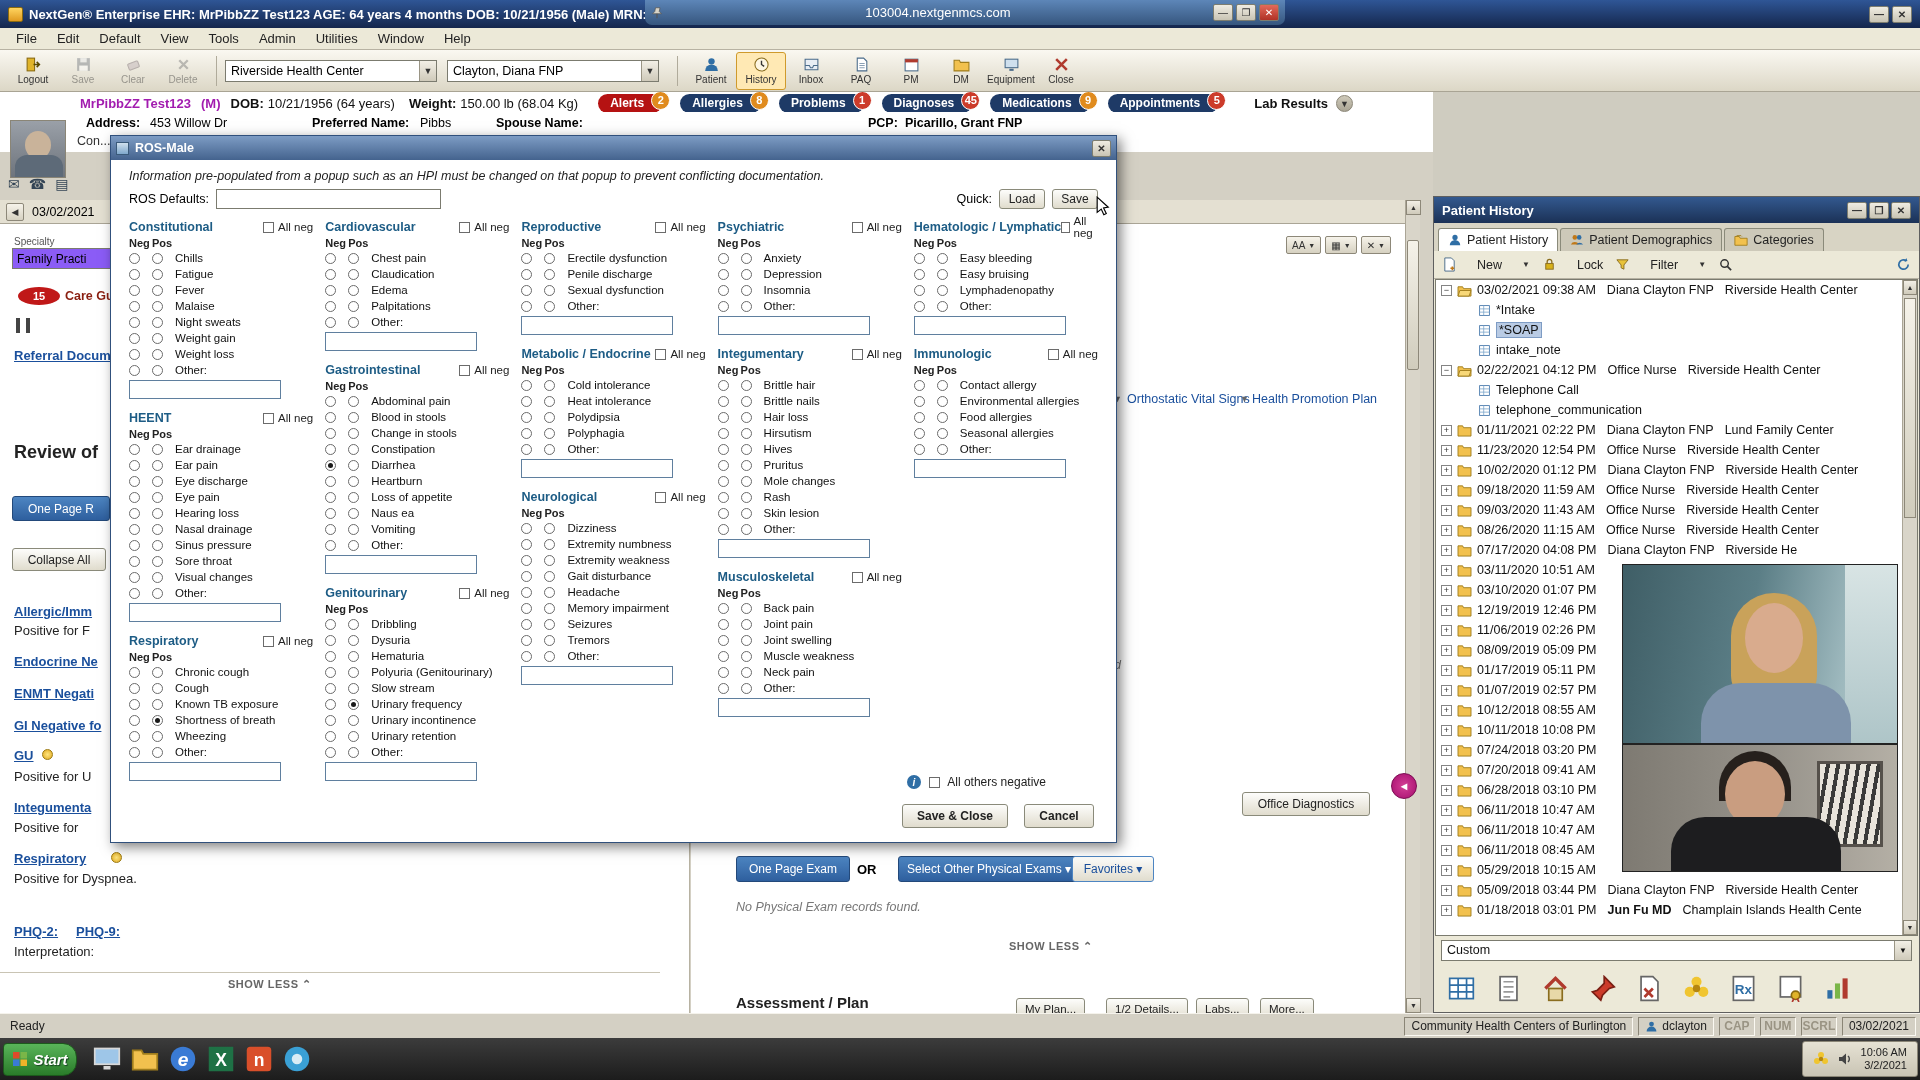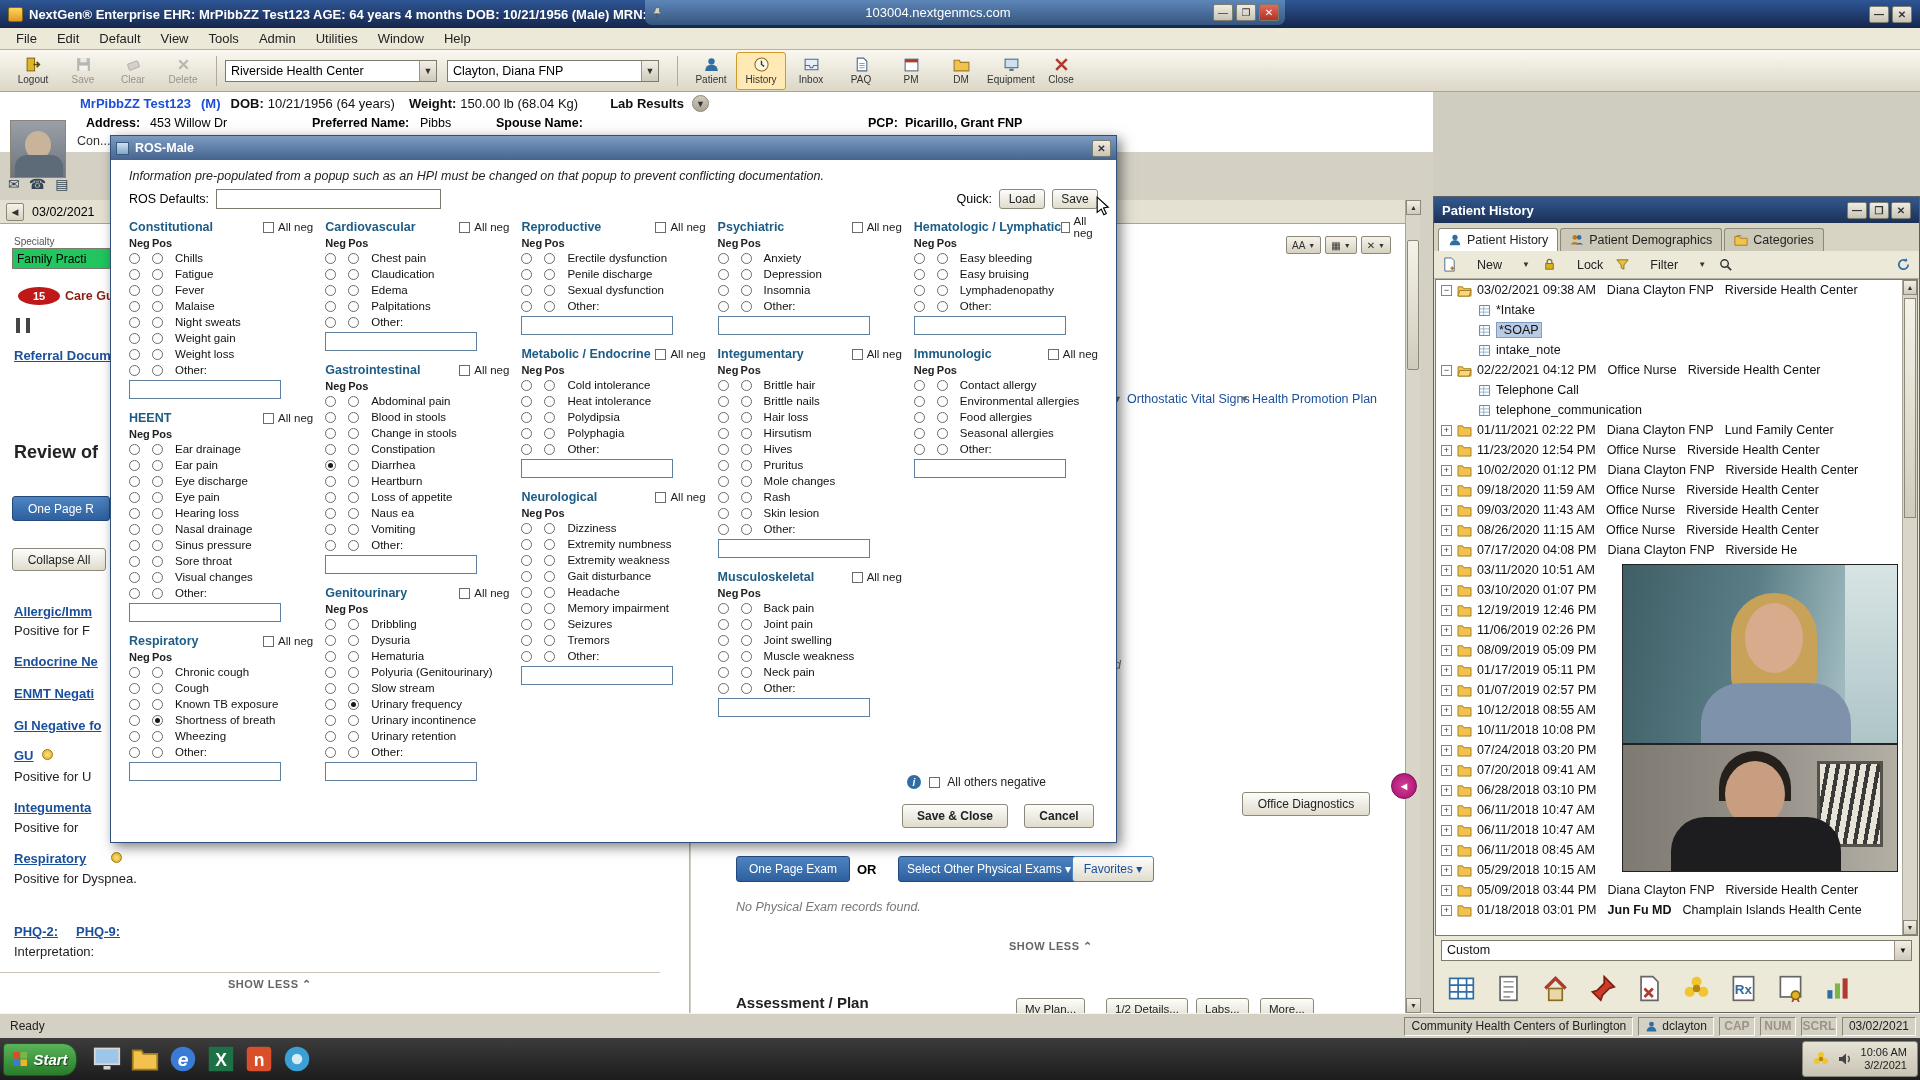--- a/index.html
+++ b/index.html
@@ -25,21 +25,21 @@
 .tb-btn .icon{width:17px;height:17px;}
 .tb-btn .lbl{font-size:10px;color:#333;}
 .tb-btn.disabled{opacity:.45;filter:grayscale(.8);}
 .tb-btn.active{background:#ffe9b4;border:1px solid #cf9a2c;}
 .tb-sep{width:1px;height:30px;background:#b0ab9b;margin:0 8px;}
 .dropdown{width:212px;height:22px;background:#fff;border:1px solid #7b7b6f;display:flex;align-items:center;font-size:12.5px;padding-left:5px;margin-right:10px;}
 .dropdown .dd-arrow{margin-left:auto;width:17px;height:20px;background:linear-gradient(#f2efe6,#cfcaba);border-left:1px solid #9a9585;font-size:9px;line-height:20px;text-align:center;color:#333;}
 
 
 .patient-row{position:absolute;left:0;top:92px;width:1433px;height:22px;background:#fff;display:flex;align-items:center;font-size:13px;padding-left:80px;z-index:15;}
-.pr-b{font-weight:bold;color:#1d4ed8;margin-right:10px;white-space:nowrap;}
+.pr-b{font-weight:bold;color:#a21caf;margin-right:10px;white-space:nowrap;}
 .pr-l{font-weight:bold;color:#111;margin-right:4px;white-space:nowrap;}
 .pr-v{color:#111;margin-right:14px;white-space:nowrap;}
 #badges{display:flex;align-items:center;margin-left:6px;}
 .badge{position:relative;height:19px;border-radius:10px;color:#fff;font-size:12px;font-weight:bold;display:flex;align-items:center;padding:0 18px 0 12px;margin-right:18px;}
 .badge .cnt{position:absolute;right:-8px;top:-3px;width:19px;height:19px;border-radius:50%;display:flex;align-items:center;justify-content:center;font-size:11px;border:1px solid #fff;color:#fff;font-weight:bold;}
 .lab-results{font-weight:bold;color:#111;margin-left:18px;white-space:nowrap;}
 .lab-circ{width:17px;height:17px;border-radius:50%;background:linear-gradient(#cfcaba,#a9a494);border:1px solid #8a8576;color:#333;font-size:9px;line-height:16px;text-align:center;margin-left:8px;}
 .info-area{position:absolute;left:0;top:112px;width:1433px;height:40px;background:#fff;z-index:15;font-size:12.5px;}
 .info-area span{position:absolute;white-space:nowrap;}
 .avatar{position:absolute;left:10px;top:120px;width:56px;height:58px;border:1px solid #8a8576;background:linear-gradient(#9aa0a8,#6e747c);z-index:16;overflow:hidden;}
@@ -49,21 +49,21 @@
 
 
 .workspace-bg{position:absolute;left:0;top:150px;width:1433px;height:863px;background:#d4d0c4;}
 .date-strip{position:absolute;left:0;top:200px;width:1420px;height:24px;background:#e4e0d2;border-bottom:1px solid #aaa596;display:flex;align-items:center;padding:0 6px;gap:8px;font-size:12.5px;z-index:5;}
 .nav-arrow{width:18px;height:18px;background:linear-gradient(#f6f3ea,#d6d1c1);border:1px solid #8d8879;font-size:9px;text-align:center;line-height:17px;color:#333;border-radius:2px;}
 .left-panel{position:absolute;left:0;top:224px;width:690px;height:789px;background:#fff;border-right:1px solid #b7b2a2;z-index:5;}
 .left-panel .abs{position:absolute;white-space:nowrap;}
 .lp-link{color:#1a4f9c;font-weight:bold;text-decoration:underline;font-size:13px;}
 .lp-text{color:#222;font-size:13px;}
 .lp-small-label{font-size:10px;color:#555;}
-.lp-select{width:132px;height:21px;background:#22c55e;border:1px solid #7b7b6f;font-size:12px;display:flex;align-items:center;padding-left:4px;}
+.lp-select{width:132px;height:21px;background:#8b5cf6;border:1px solid #7b7b6f;font-size:12px;display:flex;align-items:center;padding-left:4px;}
 .lp-select .dd-arrow{margin-left:auto;width:16px;height:19px;background:linear-gradient(#f2efe6,#cfcaba);border-left:1px solid #9a9585;font-size:8px;line-height:19px;text-align:center;}
 .count-circ{display:inline-flex;width:42px;height:18px;border-radius:50%;background:#c01818;color:#fff;font-size:11px;font-weight:bold;align-items:center;justify-content:center;margin-right:5px;}
 .btn-blue{background:linear-gradient(#4d85c2,#2e5f9e);color:#fff;border:1px solid #23497a;border-radius:3px;font-size:12px;display:inline-flex;align-items:center;justify-content:center;}
 .btn-gray{background:linear-gradient(#fdfdfb,#e0dccd);color:#222;border:1px solid #8a8a7a;border-radius:3px;font-size:12px;display:inline-flex;align-items:center;justify-content:center;}
 .yellow-dot{display:inline-block;width:11px;height:11px;border-radius:50%;background:radial-gradient(#ffe680,#e0a81e);border:1px solid #9c7a10;margin-left:5px;}
 .show-less{color:#666;font-weight:bold;font-size:11px;letter-spacing:.5px;}
 .center-panel{position:absolute;left:691px;top:224px;width:714px;height:789px;background:#fff;z-index:4;}
 .center-panel .abs,.overlay-abs{position:absolute;white-space:nowrap;}
 .cp-link{color:#1a4f9c;font-size:12.5px;}
 .mini-tb{position:absolute;left:1286px;top:236px;display:flex;gap:4px;z-index:6;}
@@ -324,20 +324,28 @@
       </div>
   </div>
 
   <div class="patient-row">
     <span class="pr-b">MrPibbZZ Test123</span>
     <span class="pr-b">(M)</span>
     <span class="pr-l">DOB:</span>
     <span class="pr-v">10/21/1956 (64 years)</span>
     <span class="pr-l">Weight:</span>
     <span class="pr-v">150.00 lb (68.04 Kg)</span>
+    <div id="badges">
+        <div class="badge" style="background: rgb(181, 18, 18);">Alerts<span class="cnt" style="background: rgb(224, 139, 30);">2</span></div>
+        <div class="badge" style="background: rgb(30, 58, 102);">Allergies<span class="cnt" style="background: rgb(224, 139, 30);">8</span></div>
+        <div class="badge" style="background: rgb(30, 58, 102);">Problems<span class="cnt" style="background: rgb(204, 59, 42);">1</span></div>
+        <div class="badge" style="background: rgb(30, 58, 102);">Diagnoses<span class="cnt" style="background: rgb(204, 59, 42);">45</span></div>
+        <div class="badge" style="background: rgb(30, 58, 102);">Medications<span class="cnt" style="background: rgb(224, 139, 30);">9</span></div>
+        <div class="badge" style="background: rgb(30, 58, 102);">Appointments<span class="cnt" style="background: rgb(204, 59, 42);">5</span></div>
+      </div>
     <span class="lab-results">Lab Results</span>
     <span class="lab-circ">▼</span>
   </div>
   <div class="info-area">
     <span style="left:86px;top:4px;font-weight:bold;">Address:</span>
     <span style="left:150px;top:4px;">453 Willow Dr</span>
     <span style="left:77px;top:22px;color:#333;">Con...</span>
     <span style="left:312px;top:4px;font-weight:bold;">Preferred Name:</span>
     <span style="left:420px;top:4px;font-weight:normal;">Pibbs</span>
     <span style="left:496px;top:4px;font-weight:bold;">Spouse Name:</span>

